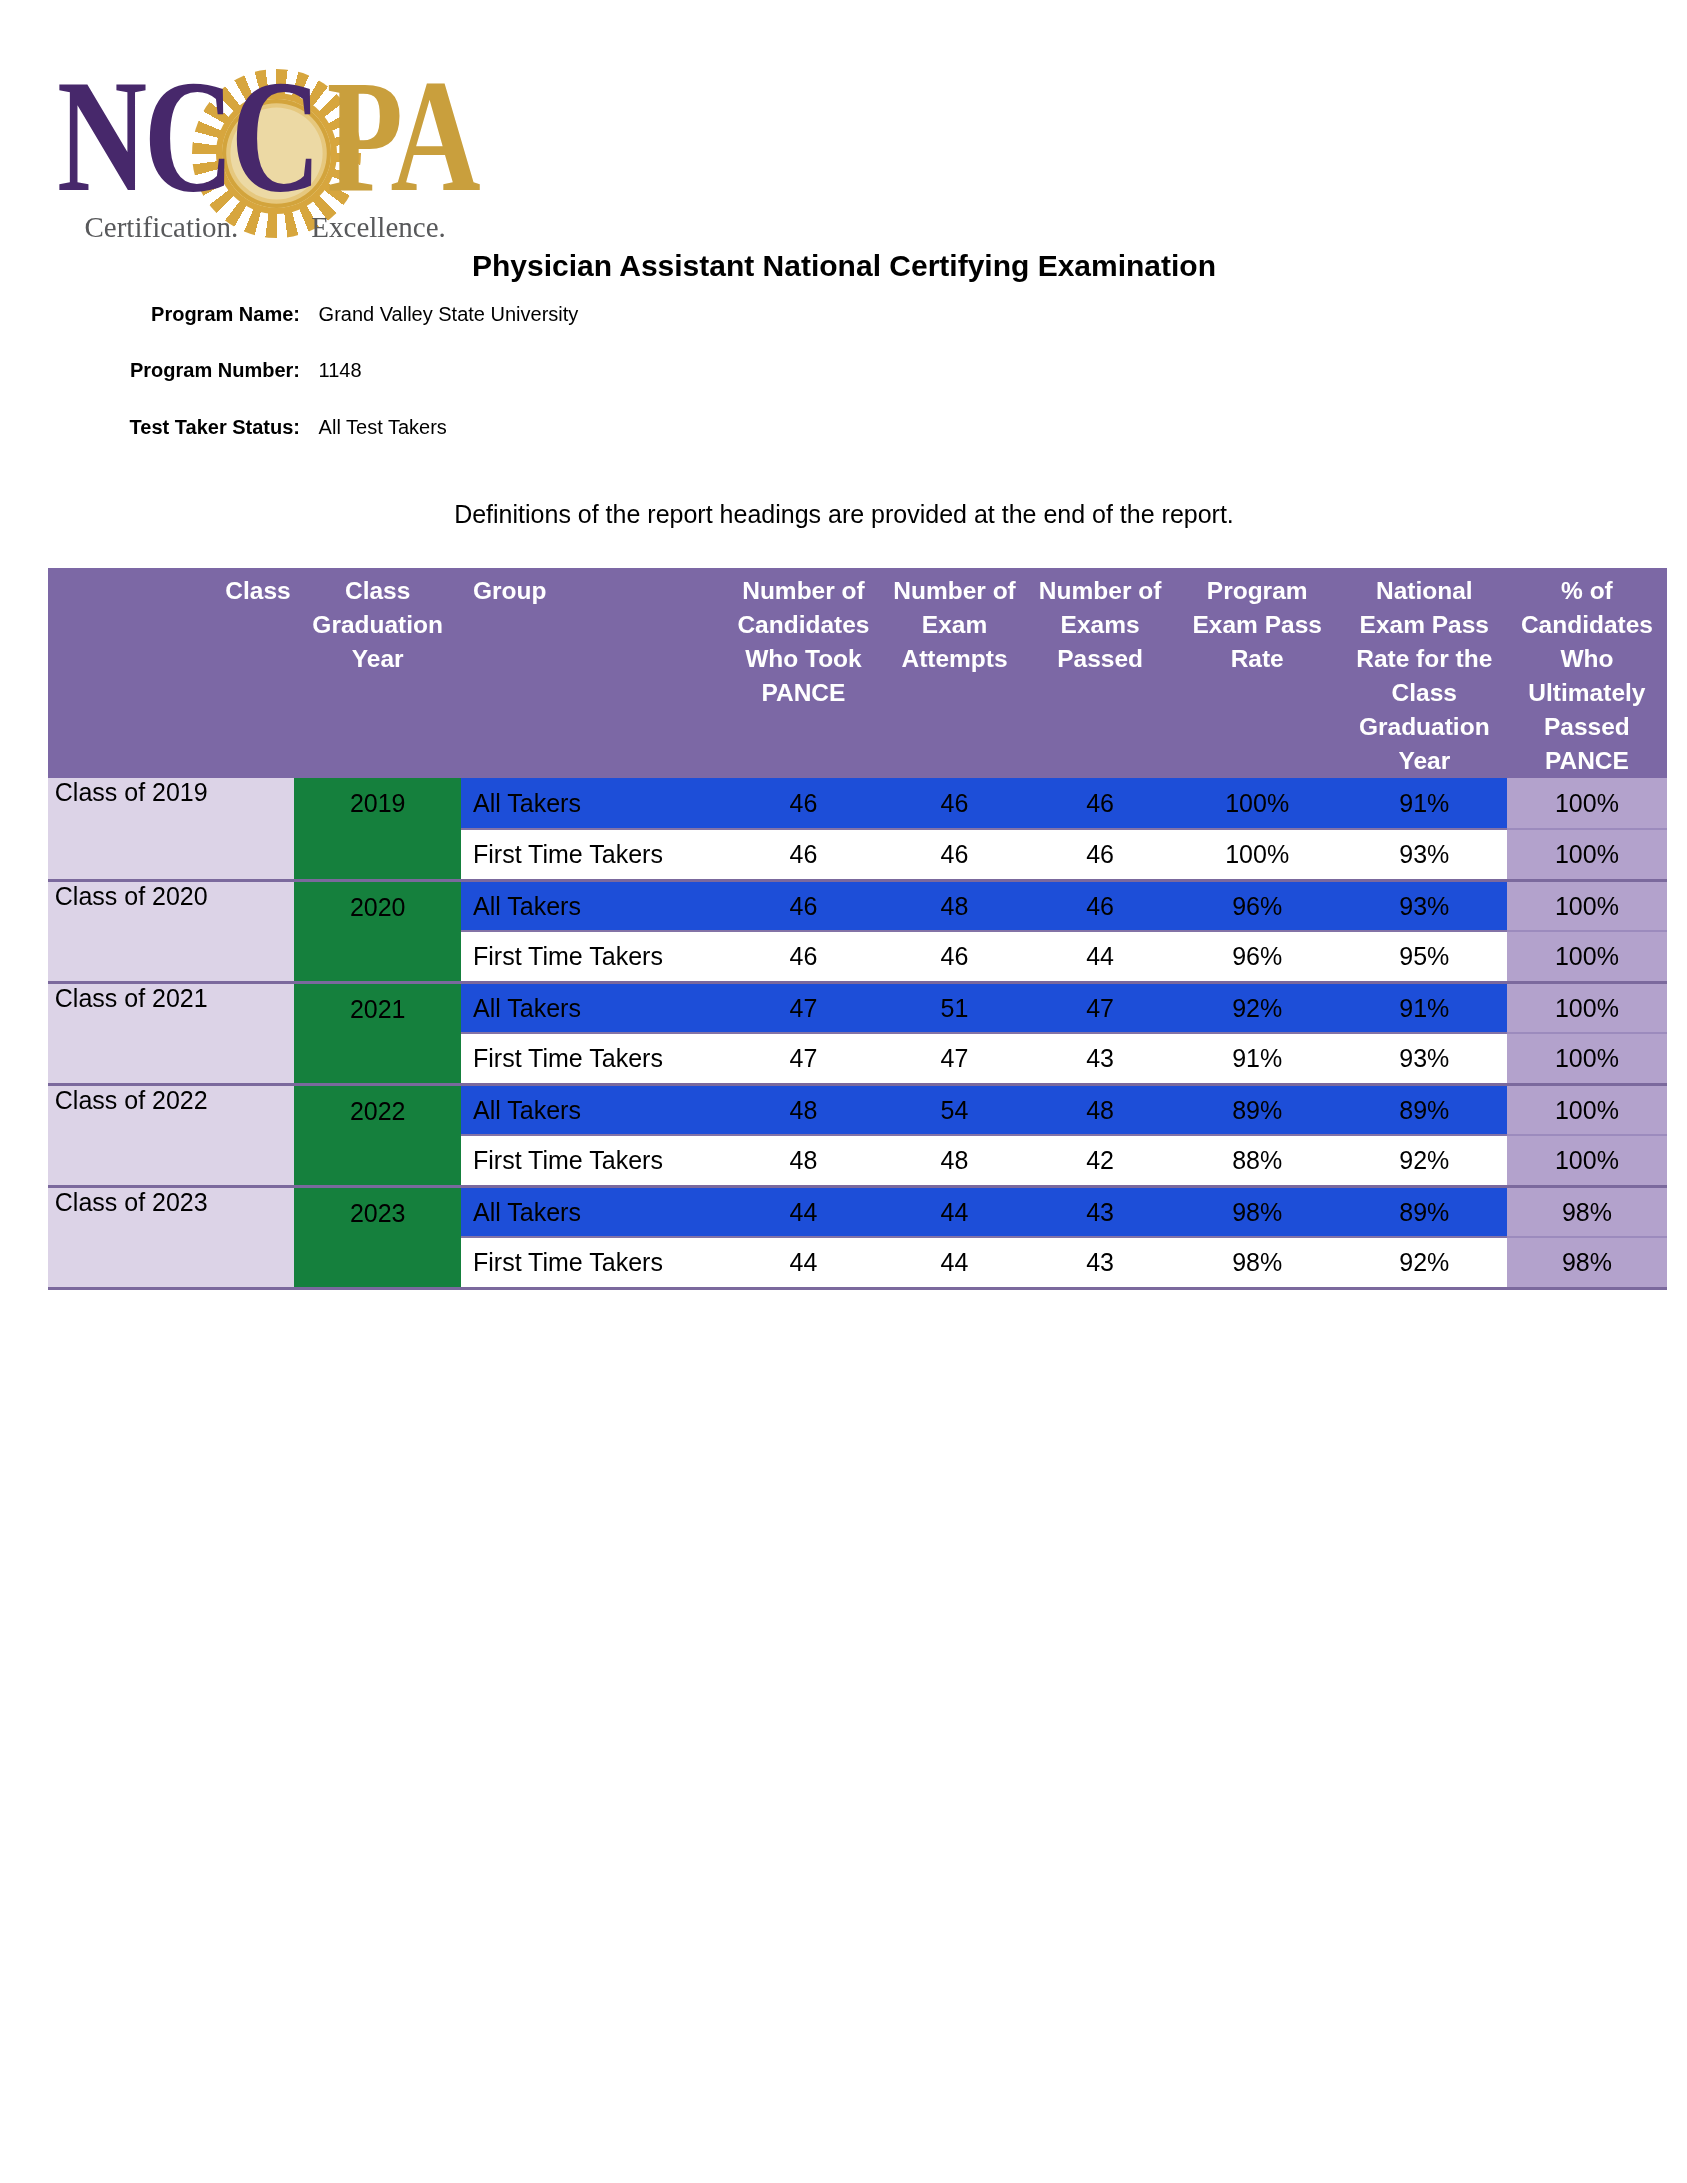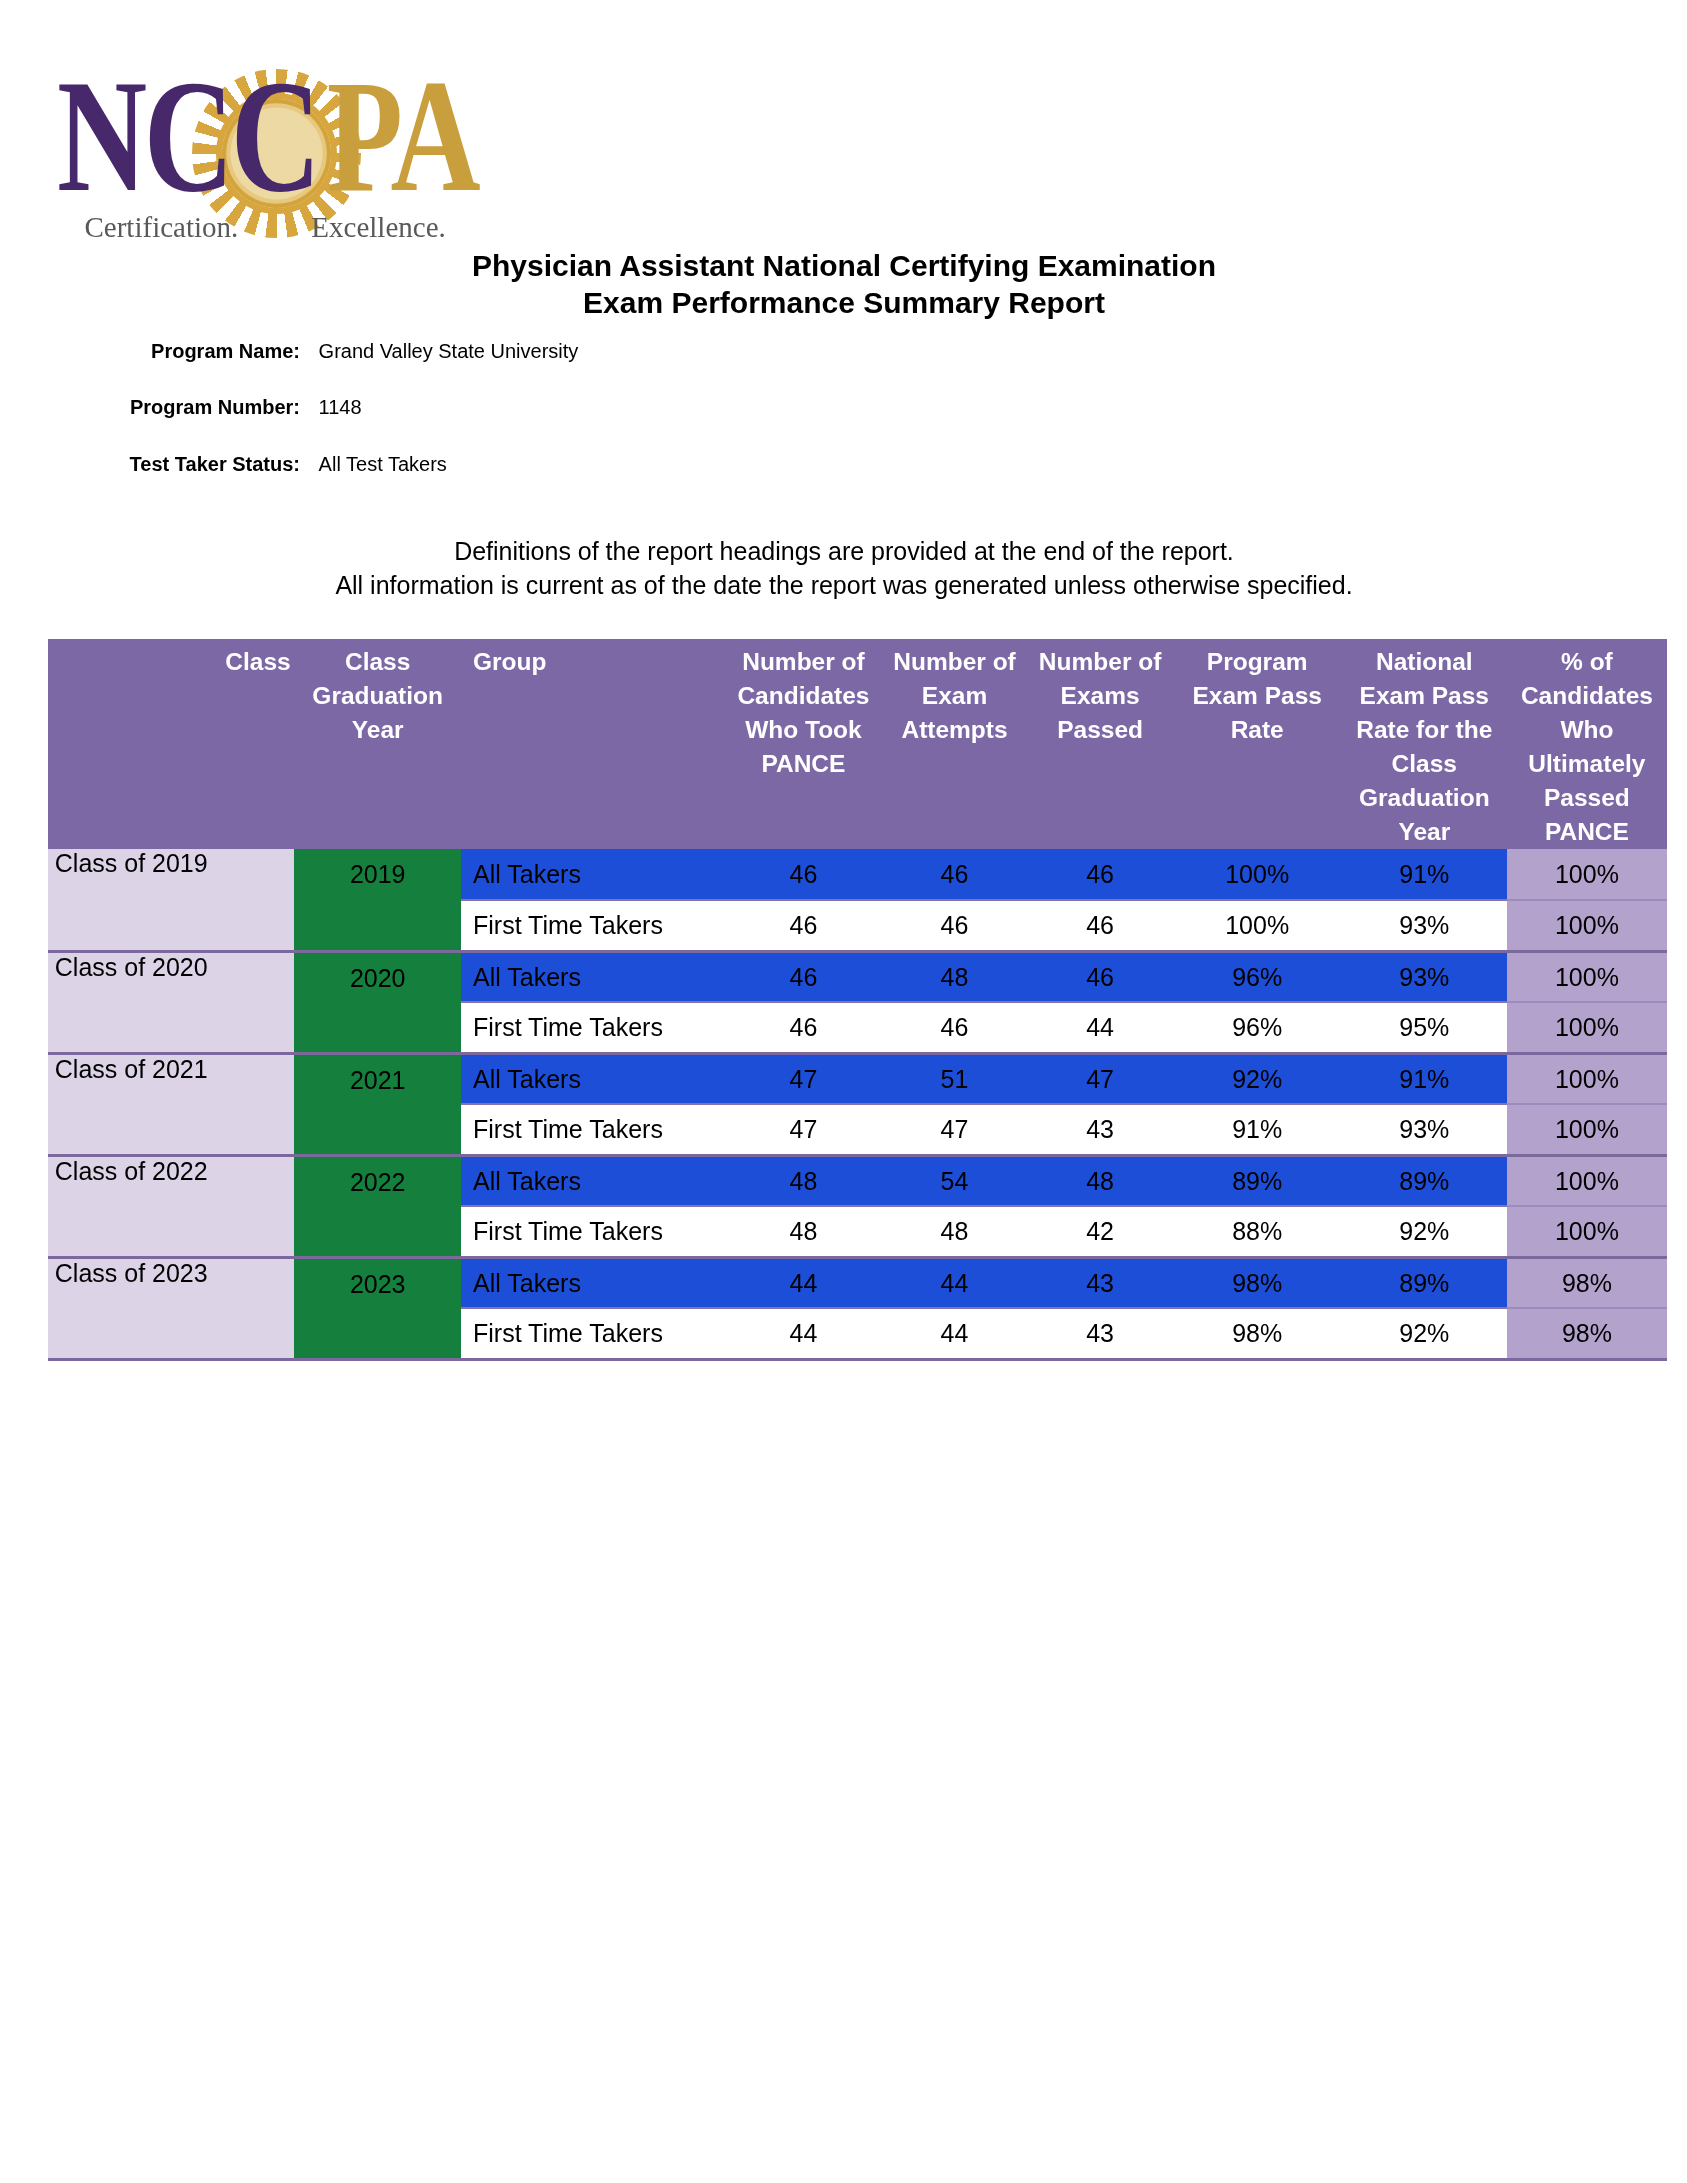--- a/index.html
+++ b/index.html
@@ -75,41 +75,39 @@
     <span class="ncc">NCC</span><span class="pa">PA</span>
   </div>
   <div class="tagline">
     <span class="t1">Certification.</span>
     <span class="t2">Excellence.</span>
   </div>
 </div>
 
 <div class="title">
   <div>Physician Assistant National Certifying Examination</div>
-  <div>Exam Performance Summary Report</div>
 </div>
 
 <div class="program-info">
   <div class="info-row">
     <span class="info-label">Program Name:</span>
     <span class="info-value">Grand Valley State University</span>
   </div>
   <div class="info-row">
     <span class="info-label">Program Number:</span>
     <span class="info-value">1148</span>
   </div>
   <div class="info-row">
     <span class="info-label">Test Taker Status:</span>
     <span class="info-value">All Test Takers</span>
   </div>
 </div>
 
 <div class="notes">
   <div>Definitions of the report headings are provided at the end of the report.</div>
-  <div>All information is current as of the date the report was generated unless otherwise specified.</div>
 </div>
 
 <table class="results">
   <colgroup>
     <col style="width:246px">
       <col style="width:167px">
       <col style="width:264px">
     <col style="width:156px">
       <col style="width:146px">
       <col style="width:145px">

